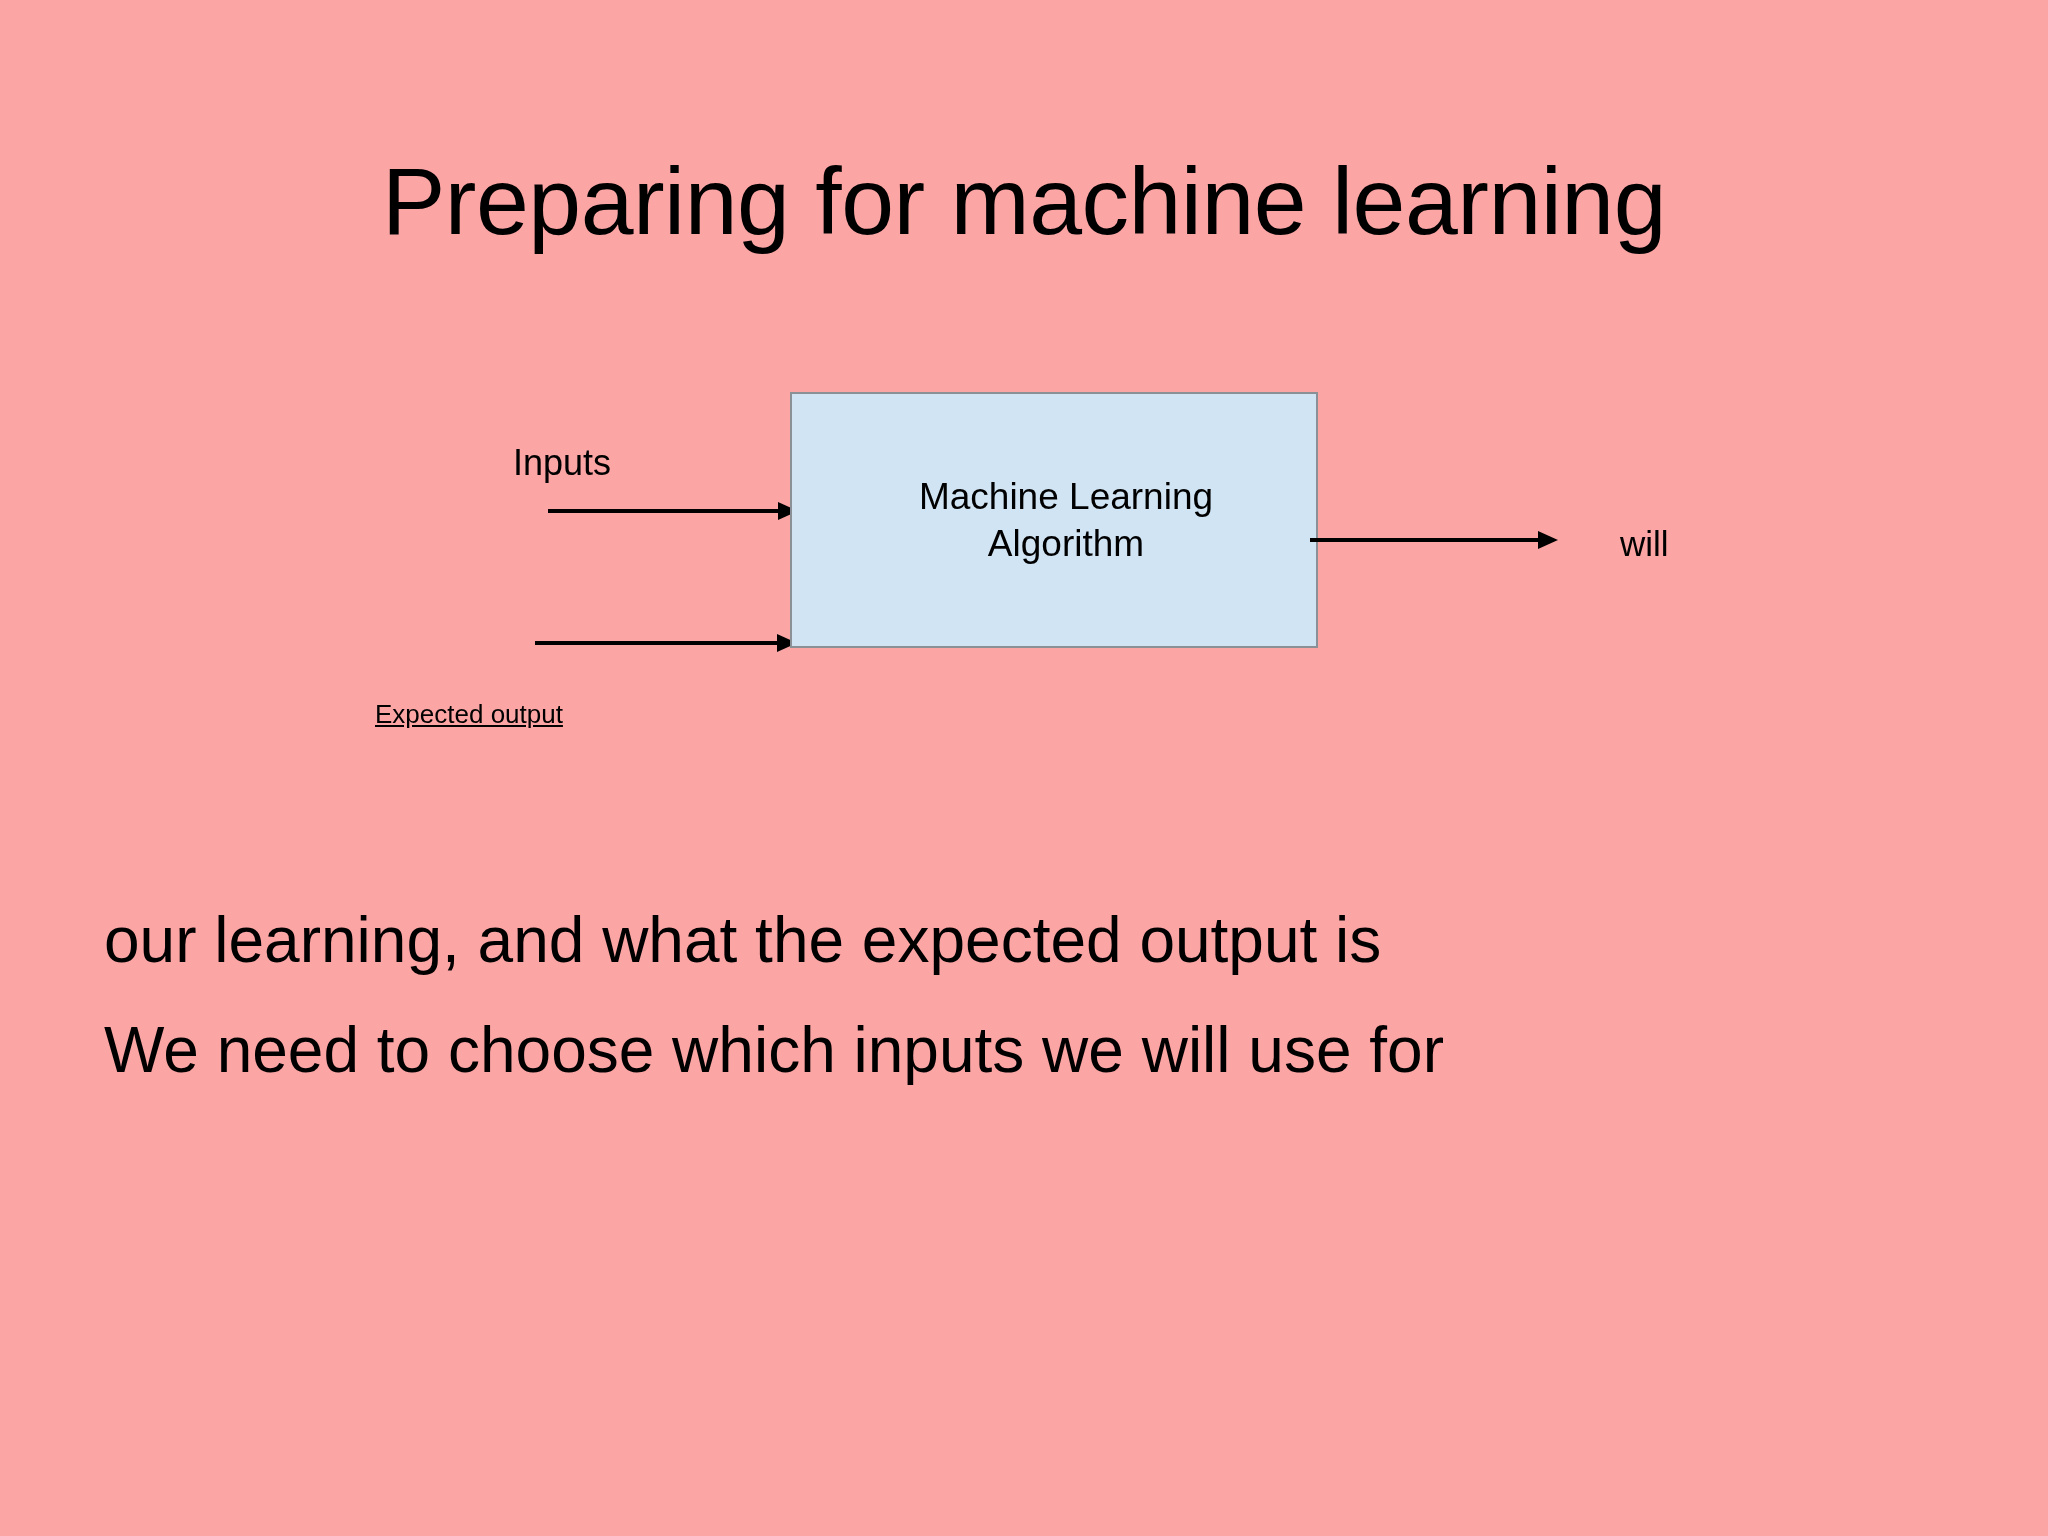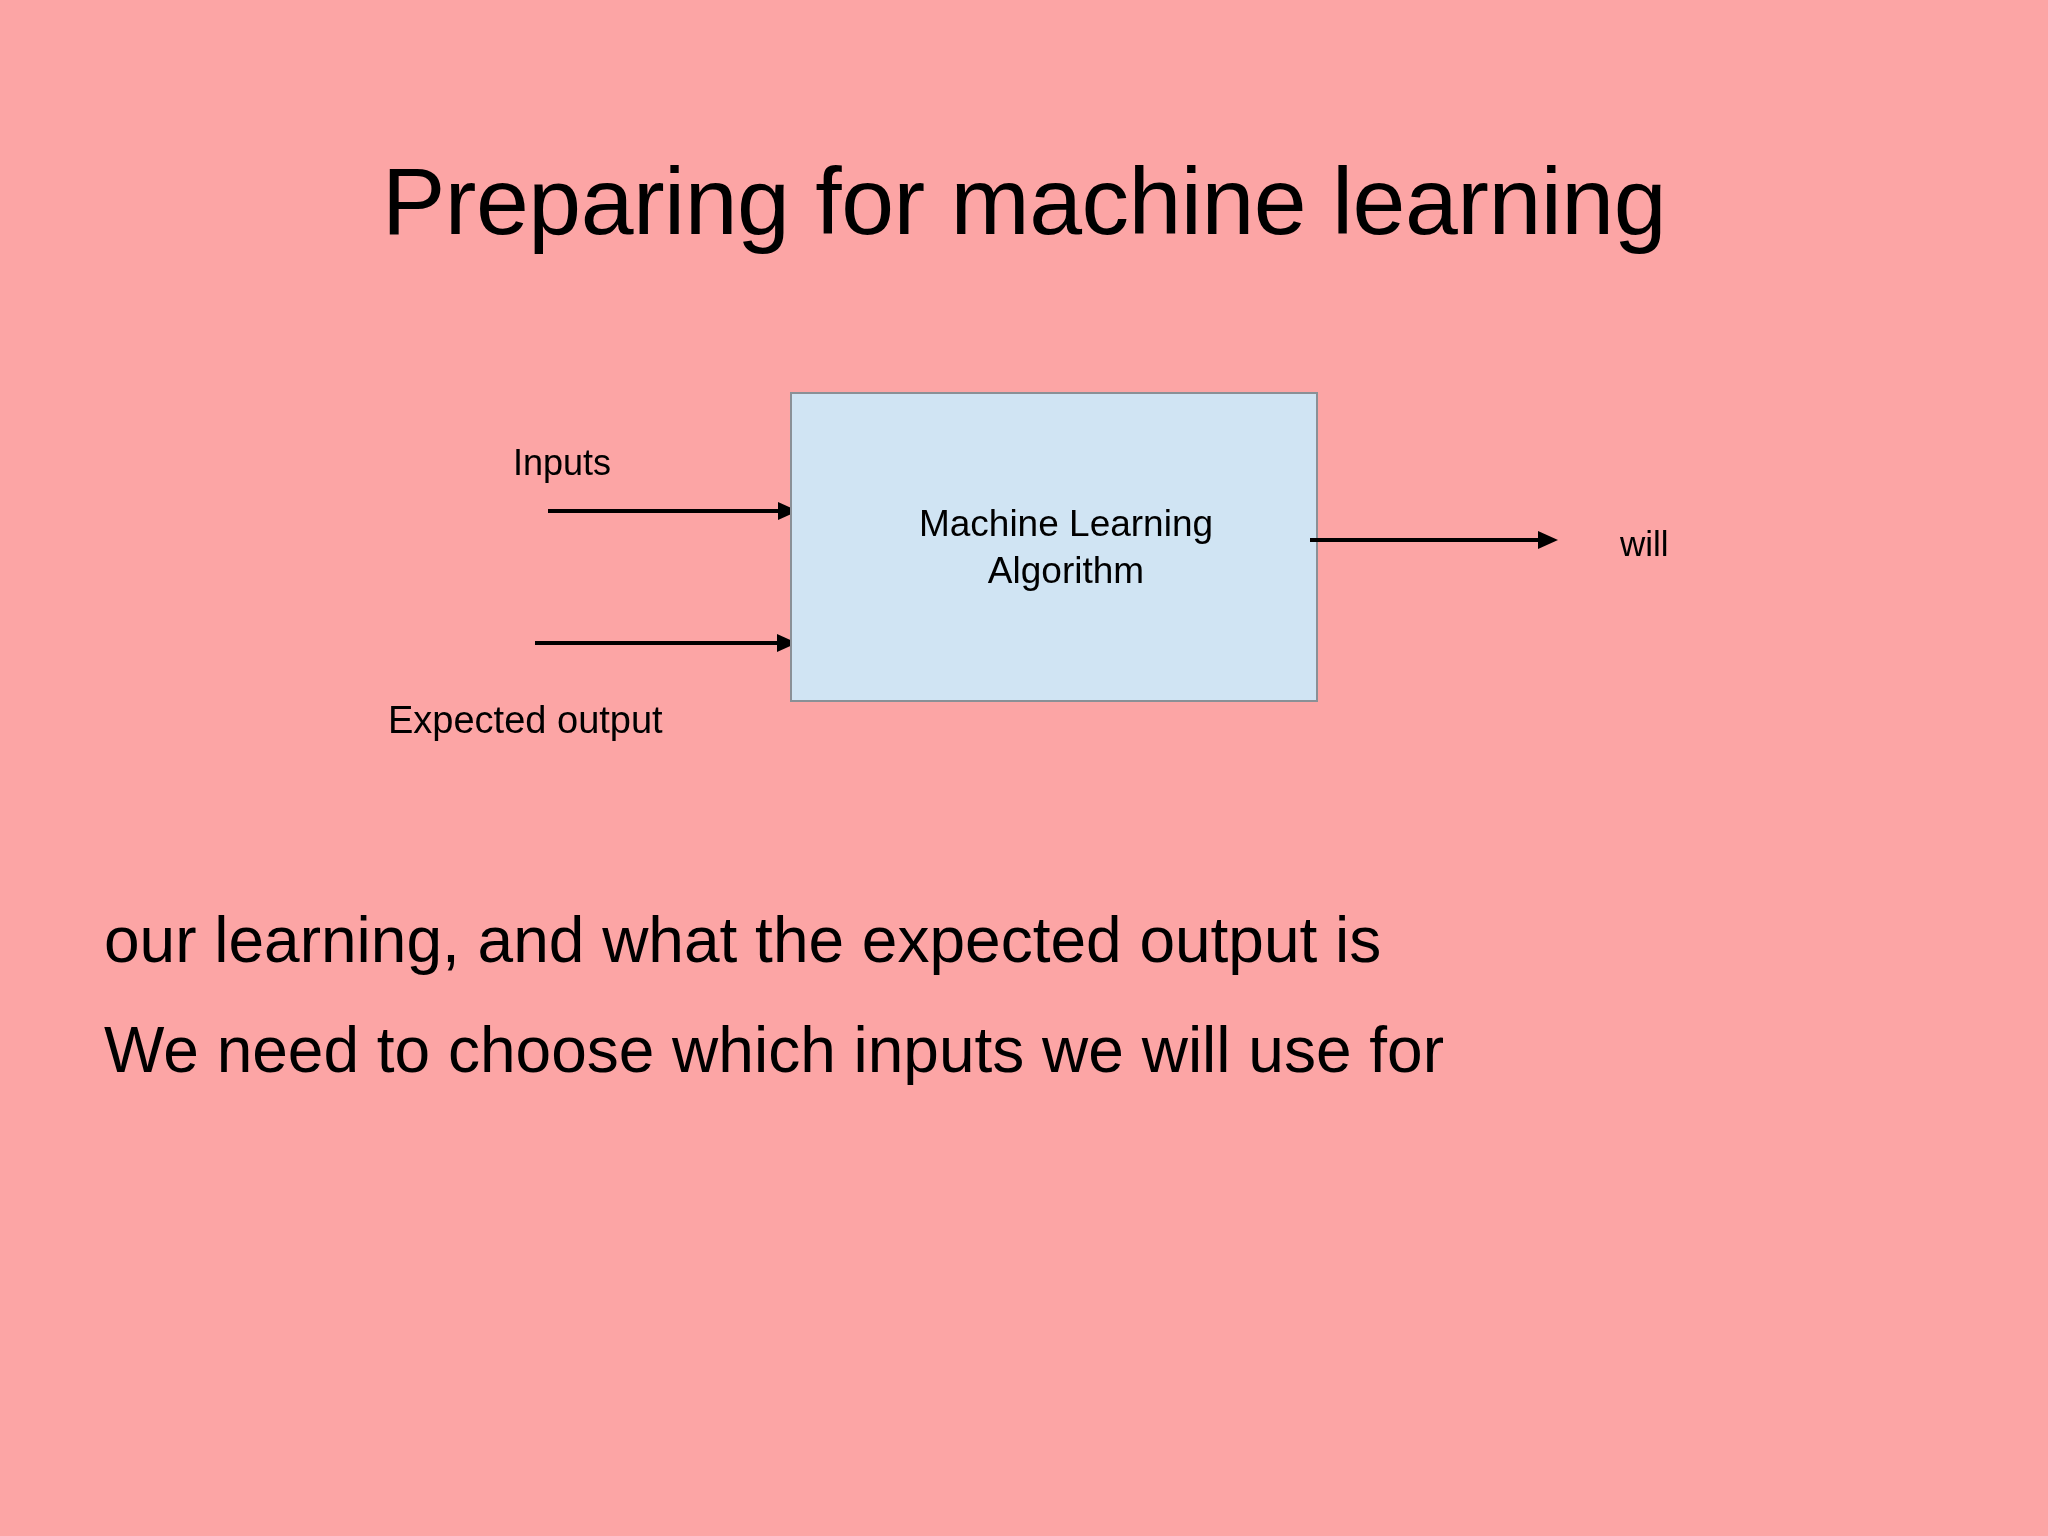--- a/index.html
+++ b/index.html
@@ -41,21 +41,21 @@
     top: 0;
     width: 2048px;
     height: 820px;
   }
 
   .ml-box {
     position: absolute;
     left: 790px;
     top: 392px;
     width: 528px;
-    height: 310px;
+    height: 256px;
     background: #d0e4f3;
     border: 2px solid #8a9096;
     box-sizing: border-box;
     display: flex;
     align-items: center;
     justify-content: center;
     padding-left: 24px;
   }
   .ml-box-label {
     font-size: 37px;
@@ -67,21 +67,21 @@
 
   .diag-label {
     position: absolute;
     font-size: 36px;
     line-height: 1.1;
     color: #000000;
     white-space: nowrap;
     text-align: right;
   }
   #label-inputs   { left: 513px; top: 443px; }
-  #label-expected { left: 388px; top: 700px; font-size: 38px; }
+  #label-expected { left: 375px; top: 700px; font-size: 26px; text-decoration: underline; }
   #label-model    { left: 1620px; top: 525px; font-size: 35px; }
 
   .arrow-svg {
     position: absolute;
     overflow: visible;
   }
   #arrow-inputs   { left: 548px;  top: 495px; width: 250px; height: 32px; }
   #arrow-expected { left: 535px;  top: 627px; width: 262px; height: 32px; }
   #arrow-model    { left: 1310px; top: 524px; width: 248px; height: 32px; }
 

